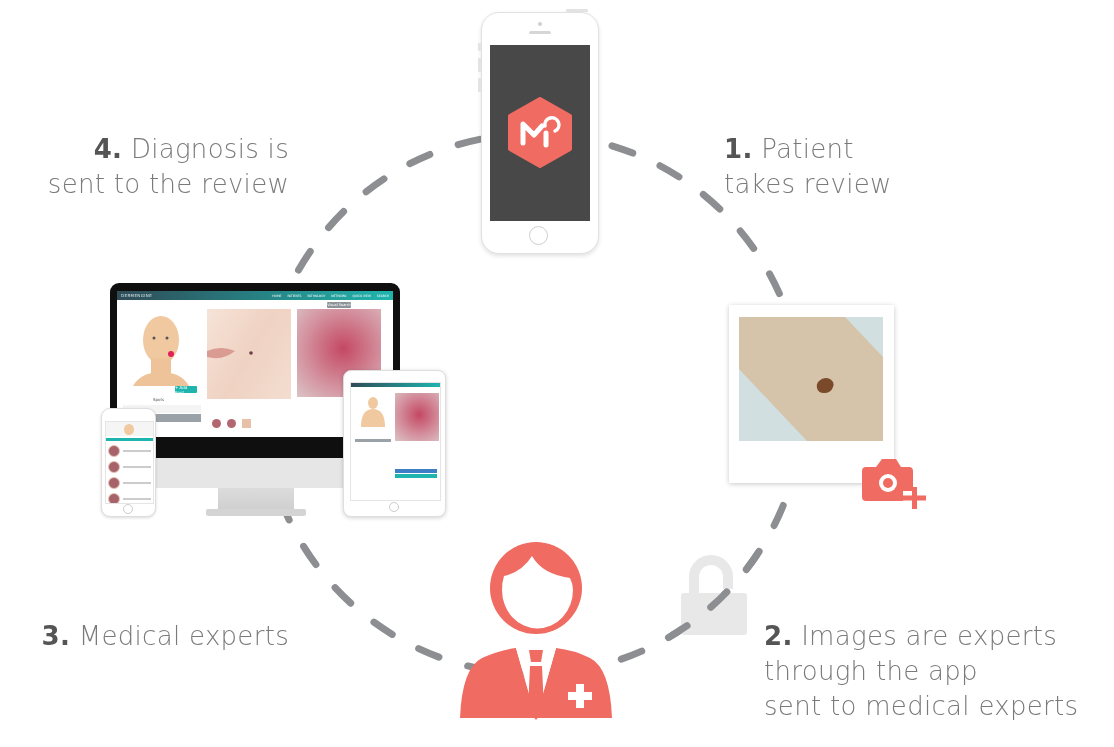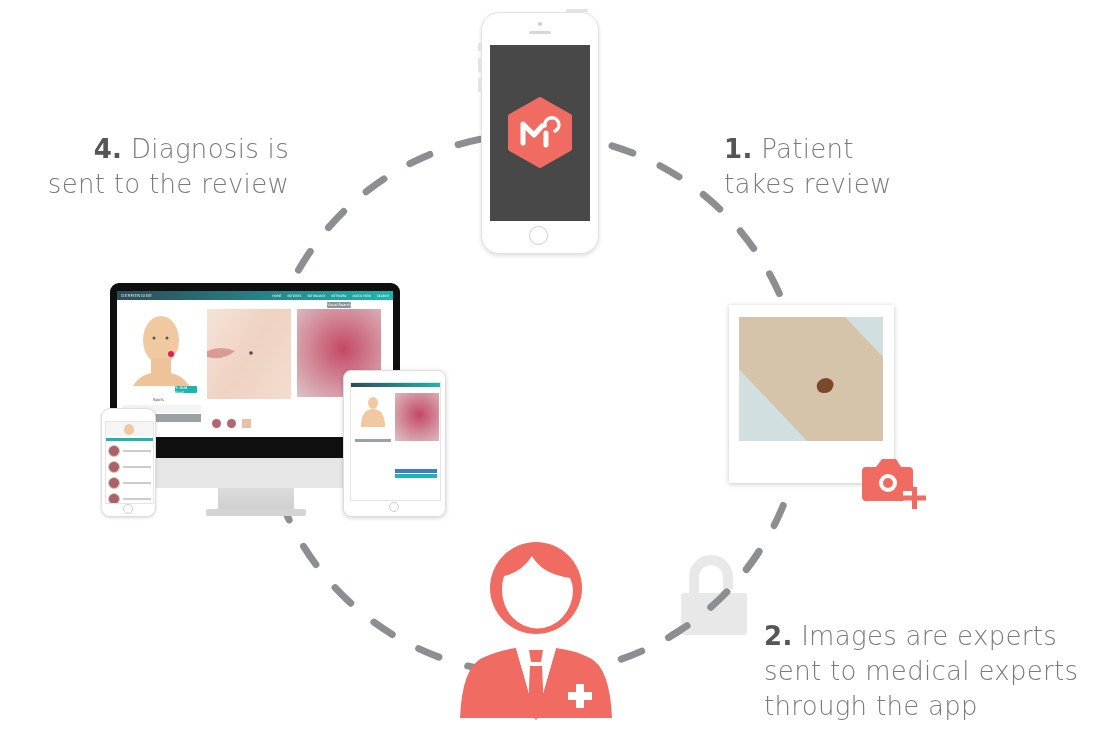--- a/index.html
+++ b/index.html
@@ -55,26 +55,27 @@
   <div><span class="num">4.</span> <span>Diagnosis is</span></div>
   <div>sent to the review</div>
 </div>
 
 <div class="step" style="left:724px;top:132px;">
   <div><span class="num">1.</span> <span>Patient</span></div>
   <div>takes review</div>
 </div>
 
 <div class="step right-al" style="left:20px;top:619px;width:269px;">
+  <div><span class="num">3.</span> <span>Medical experts</span></div>
 </div>
 
 <div class="step" style="left:764px;top:619px;">
   <div><span class="num">2.</span> <span>Images are experts</span></div>
+  <div>through the app</div>
   <div>sent to medical experts</div>
-  <div>through the app</div>
 </div>
 
 <div class="abs phone">
   <div class="side-btn" style="top:30px;height:8px;"></div>
   <div class="side-btn" style="top:45px;height:14px;"></div>
   <div class="side-btn" style="top:65px;height:14px;"></div>
   <div style="position:absolute;left:84px;top:-4px;width:22px;height:3px;background:#e3e3e3;border-radius:1px;"></div>
   <div class="phone-cam"></div>
   <div class="phone-speaker"></div>
   <div class="phone-screen">

